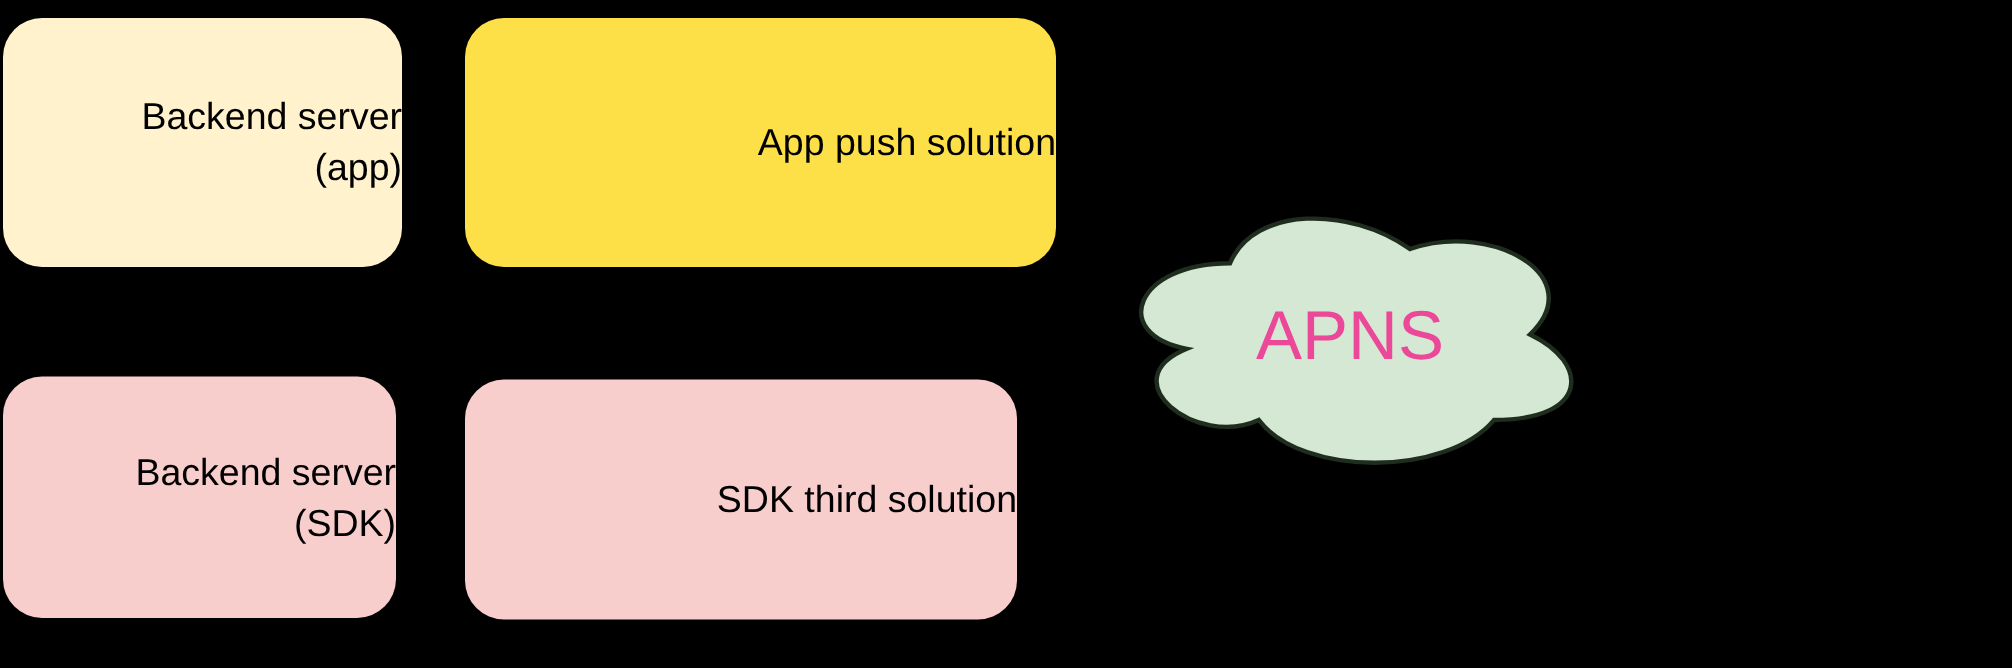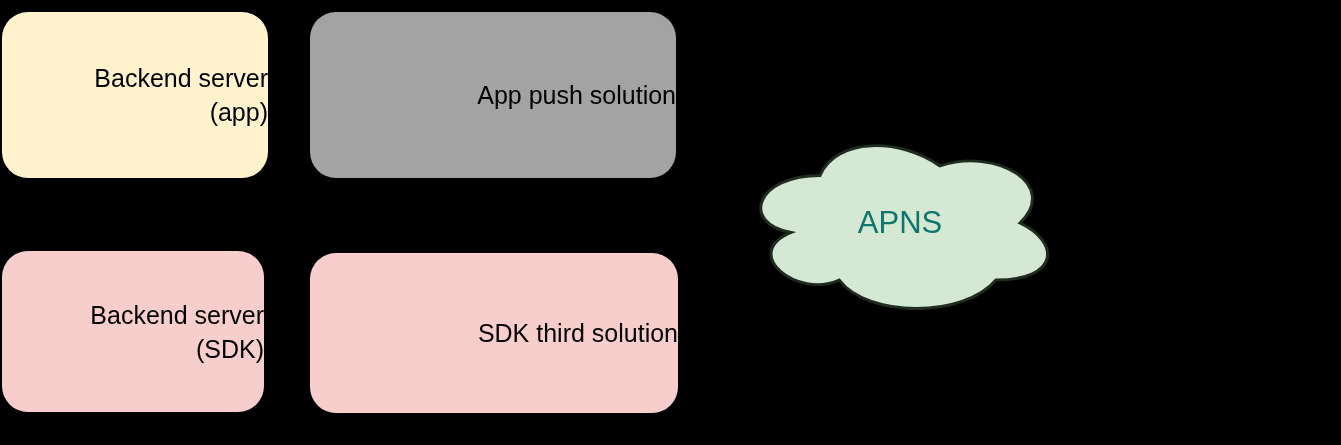--- a/index.html
+++ b/index.html
@@ -47,35 +47,35 @@
   }
   .cloud-label {
     position: absolute;
     left: 0;
     top: 0;
     width: 100%;
     height: 100%;
     display: flex;
     align-items: center;
     justify-content: center;
-    font-size: 31px;
-    color: #0f766e;
+    font-size: 46px;
+    color: #ec4899;
   }
 </style>
 </head>
 <body>
 
 <div class="canvas">
 
   <div class="node node-backend-app" style="background: rgb(255, 242, 204);">
     <span>Backend server</span>
     <span>(app)</span>
   </div>
 
-  <div class="node node-app-push" style="background: #a3a3a3;">
+  <div class="node node-app-push" style="background: #fde047; padding-left: 28px;">
     <span>App push solution</span>
   </div>
 
   <div class="node node-backend-sdk" style="background: rgb(248, 206, 204);">
     <span>Backend server</span>
     <span>(SDK)</span>
   </div>
 
   <div class="node node-sdk-push" style="background: rgb(248, 206, 204);">
     <span>SDK third solution</span>

